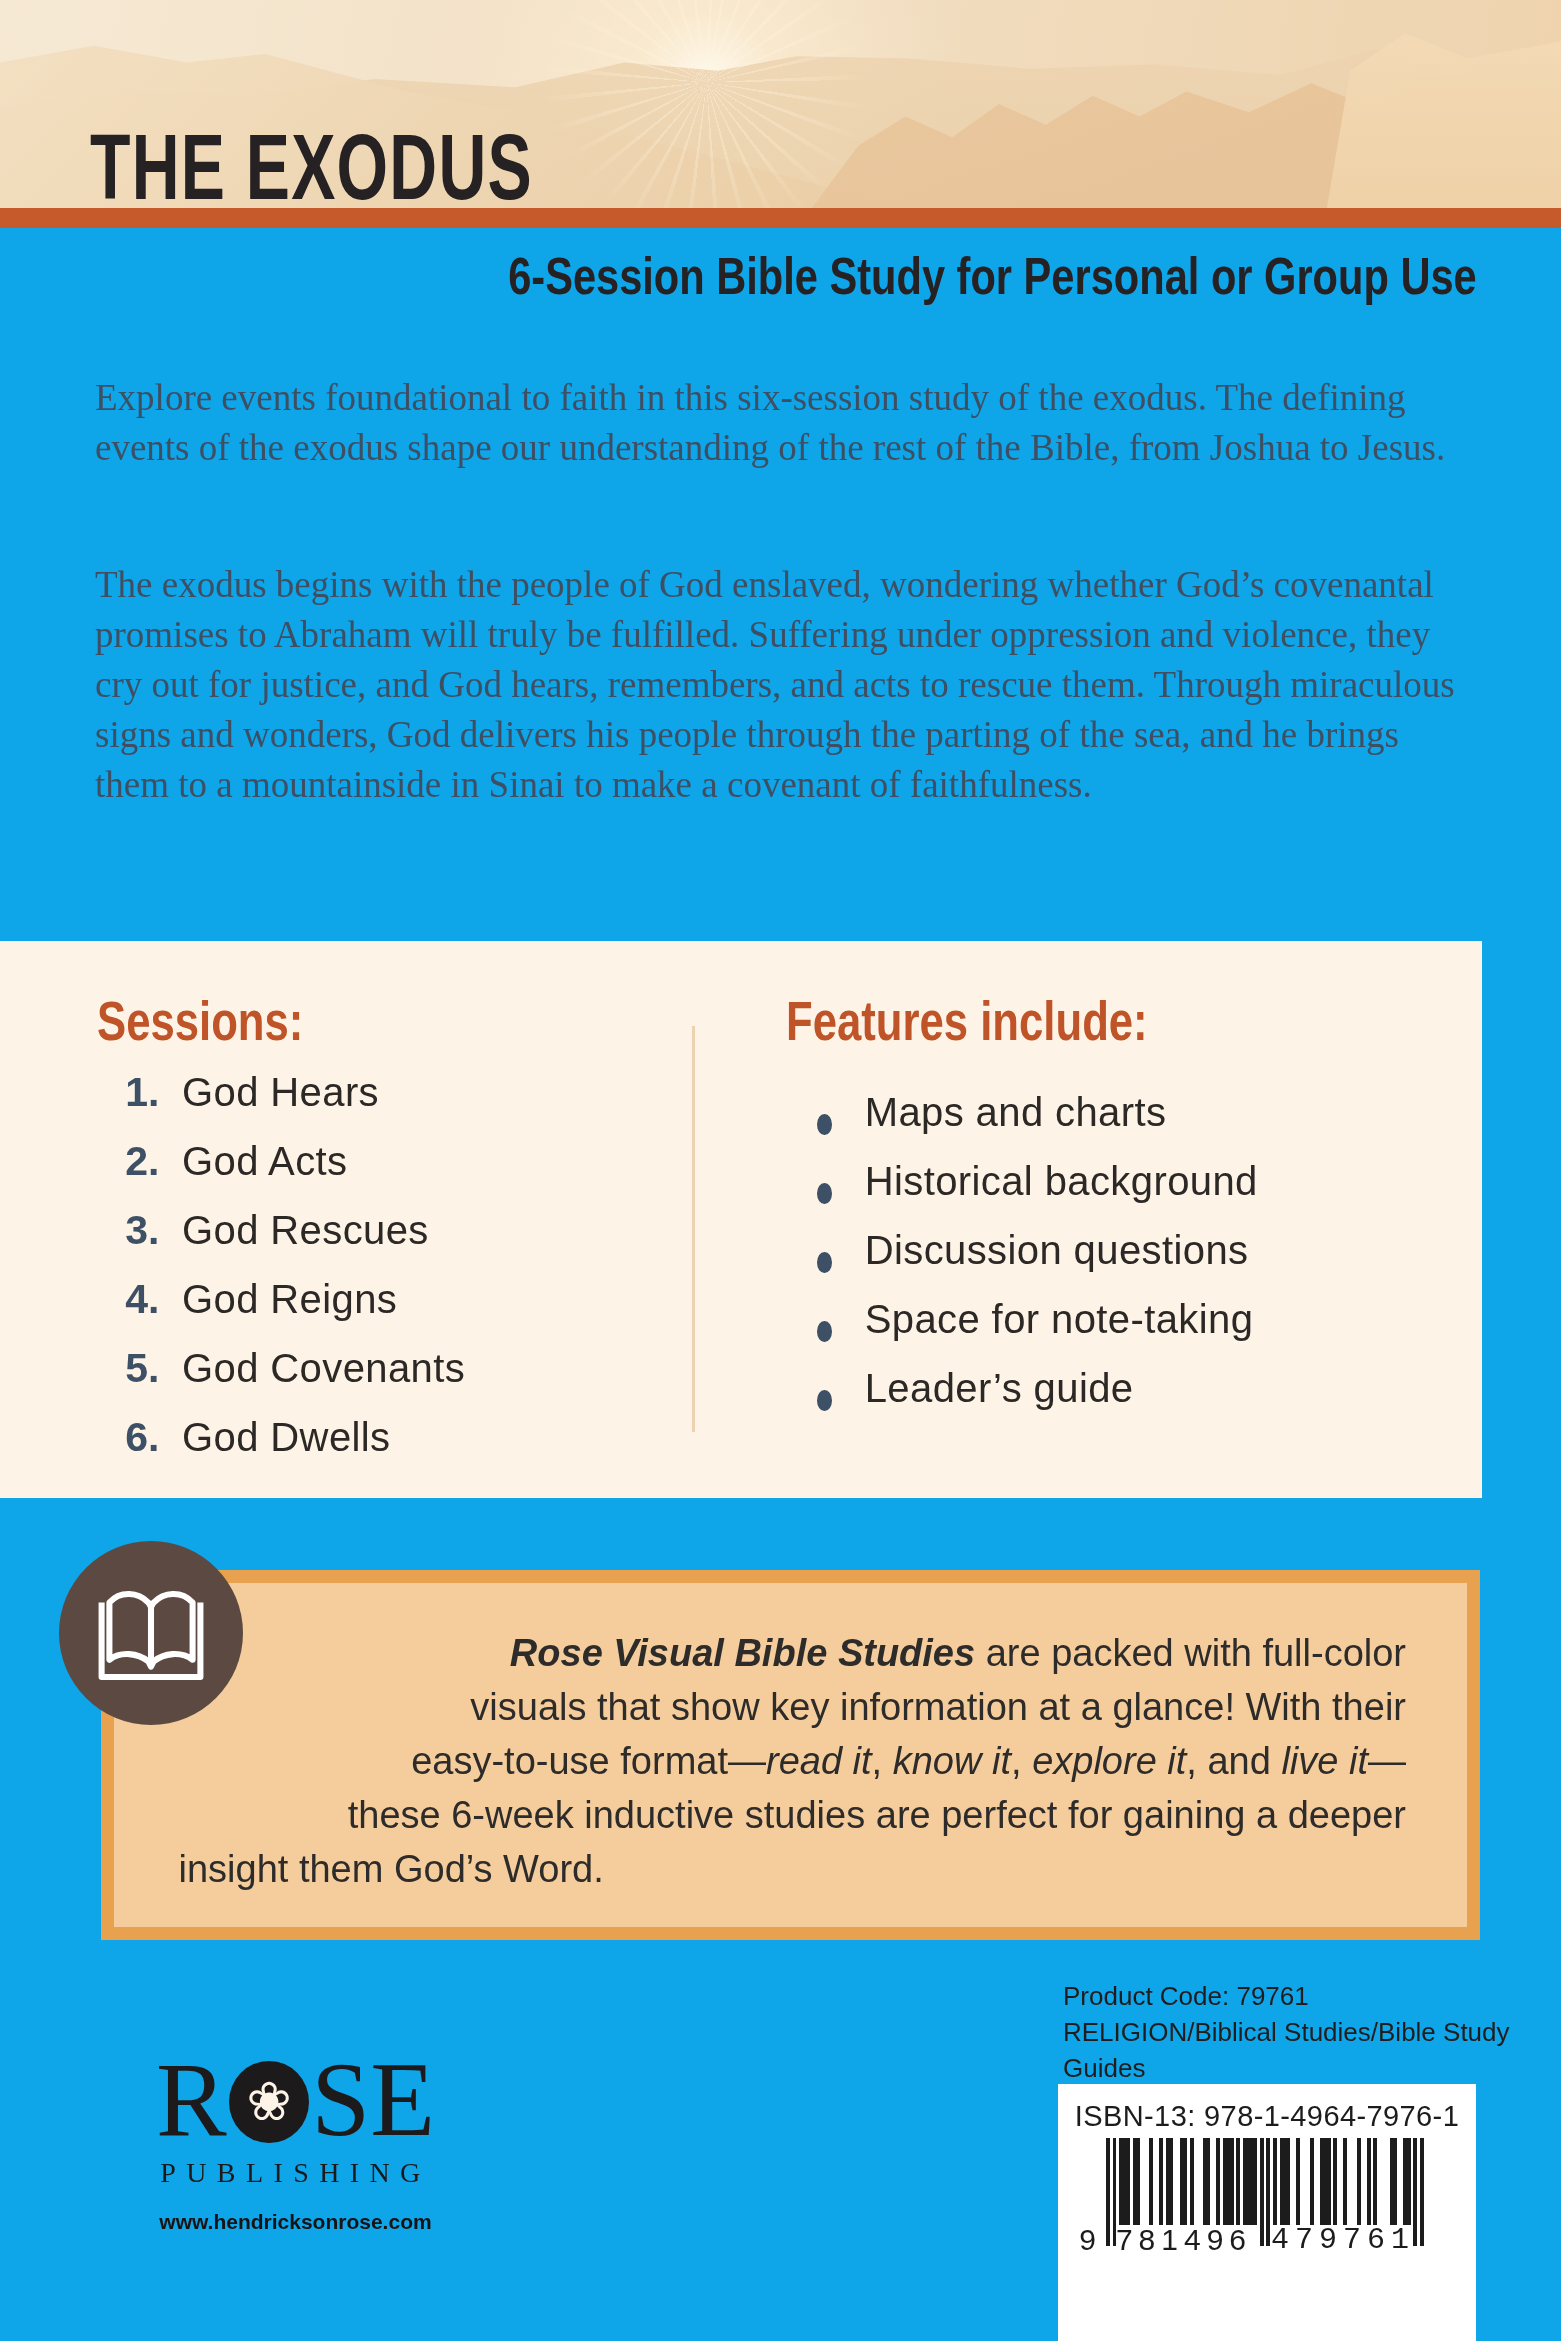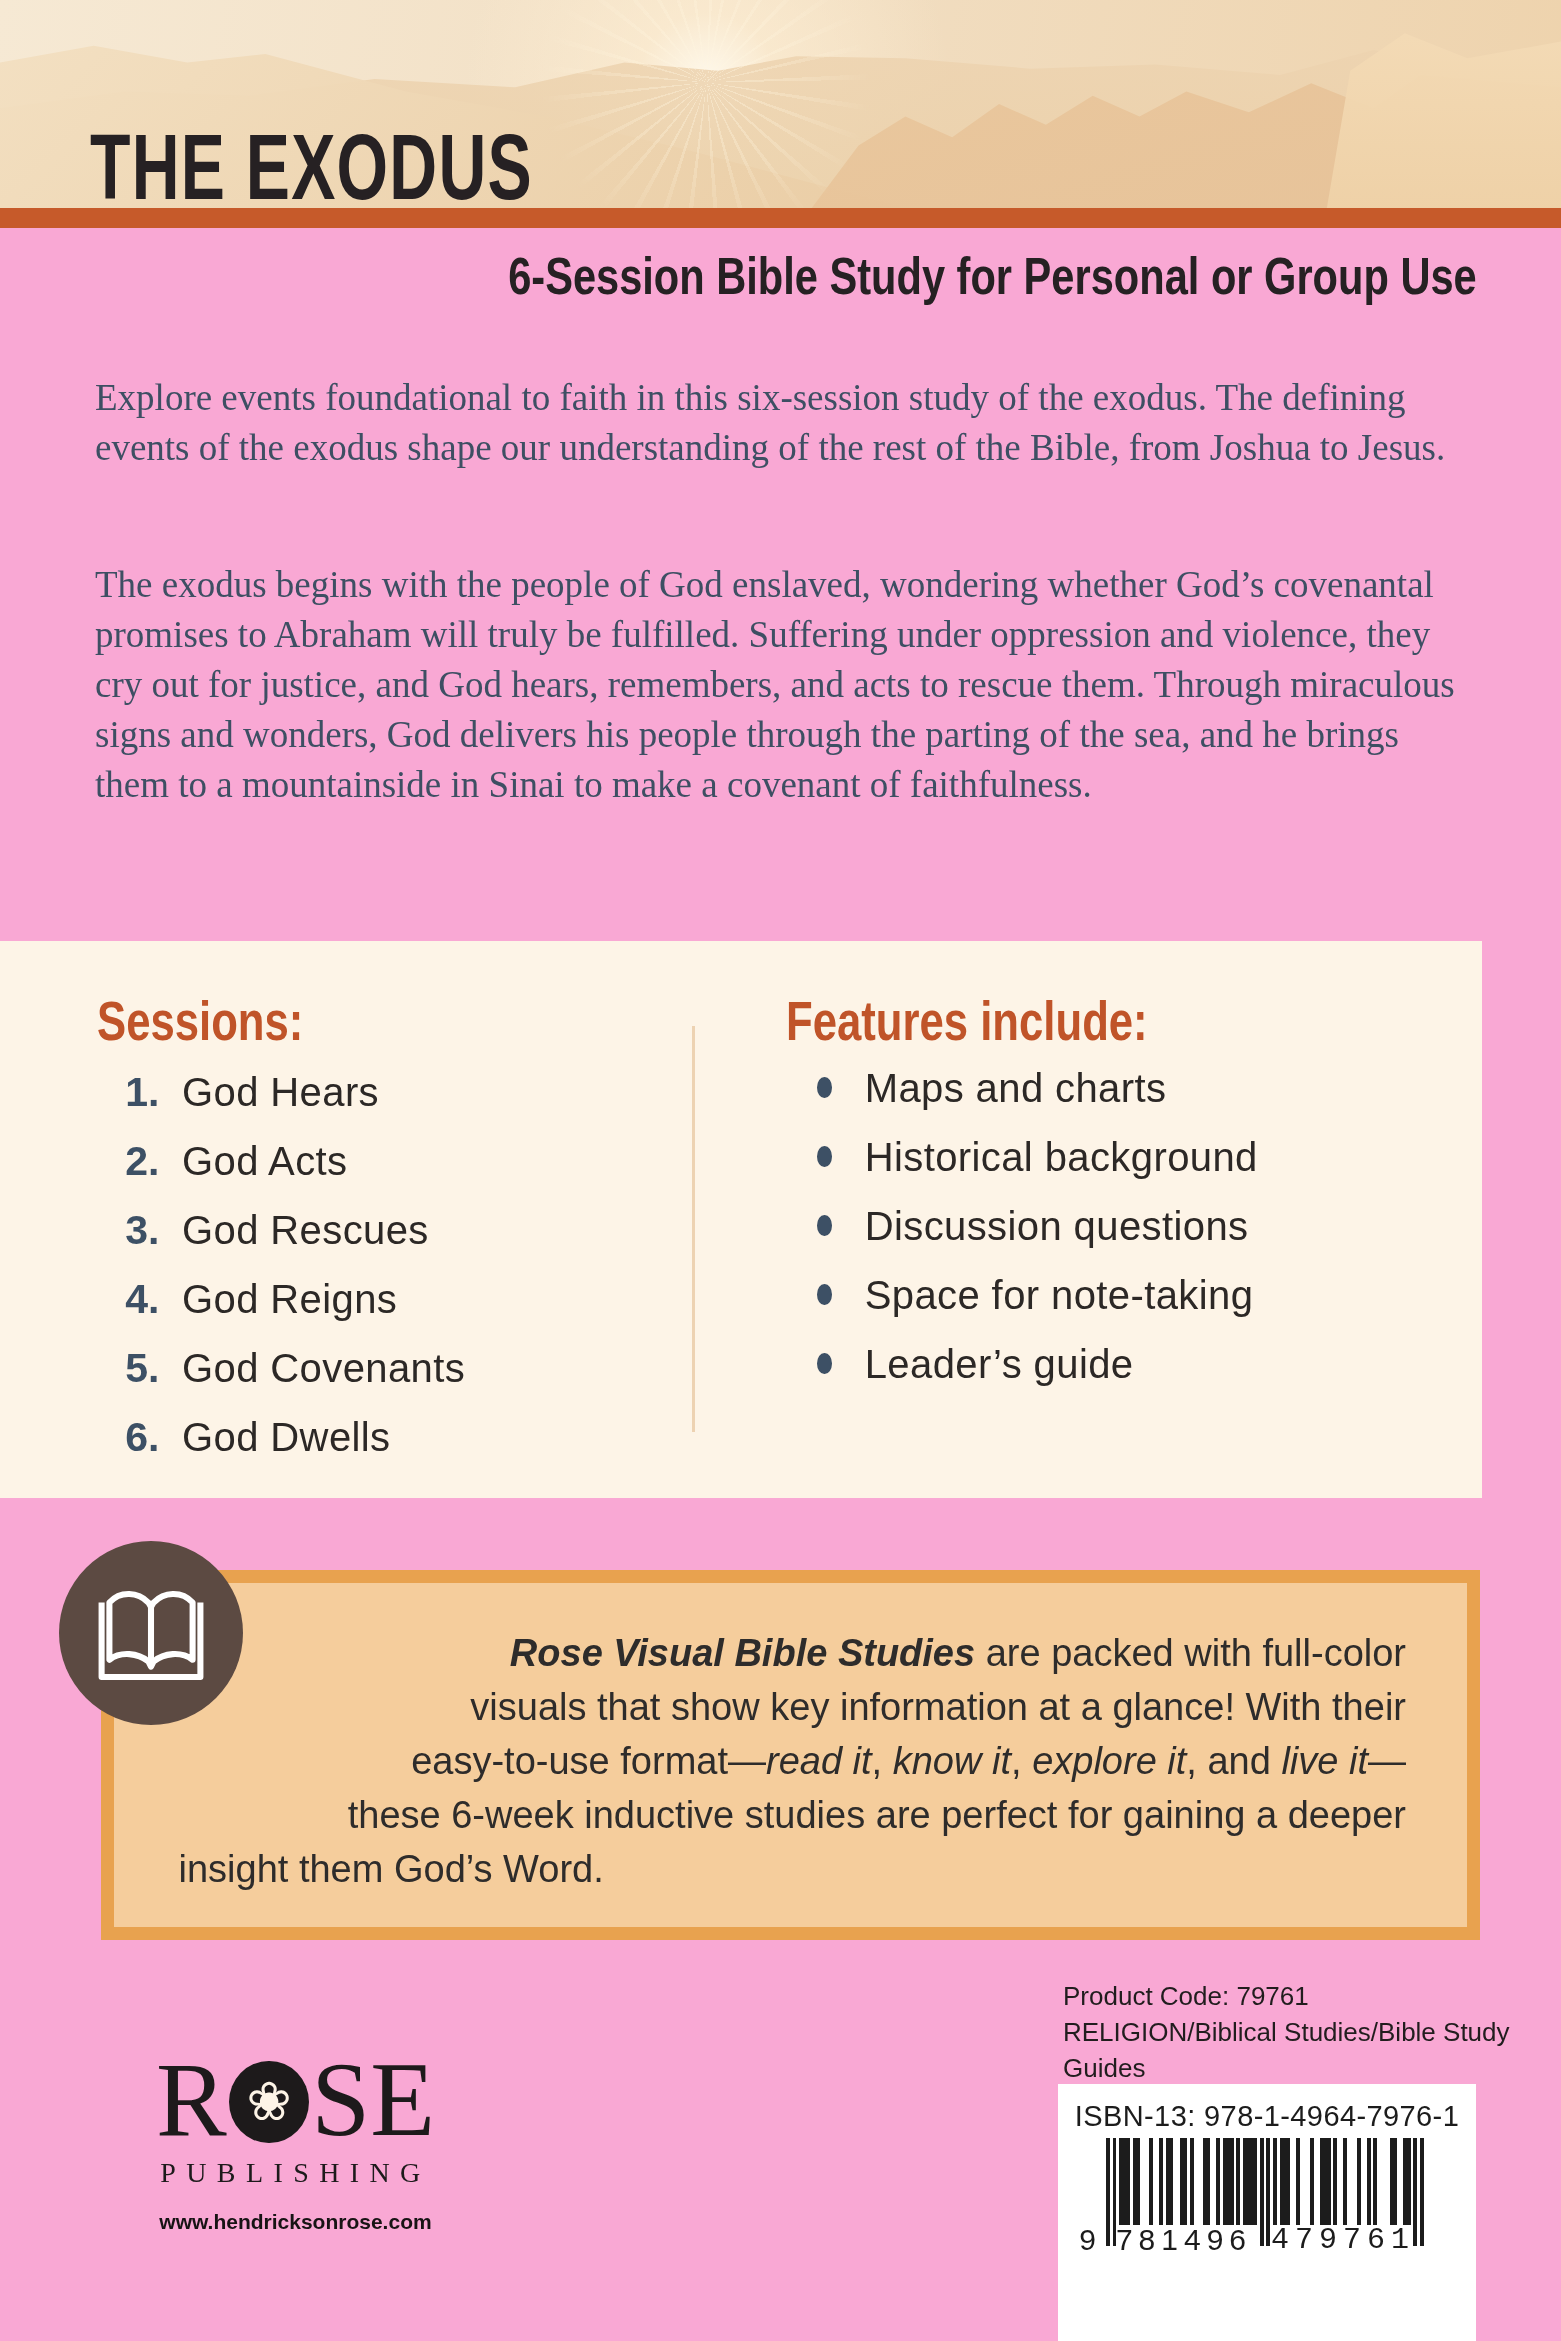--- a/index.html
+++ b/index.html
@@ -1,18 +1,18 @@
 <!DOCTYPE html>
 <html style="font-size:14px"><head>
 <meta charset="utf-8">
 <style>
   html,body{margin:0;padding:0;background:#888;}
   .cover{
     position:relative;width:1561px;height:2342px;overflow:hidden;
-    background:#f9a8d4;font-family:"Liberation Sans",sans-serif;
+    background:#0ea5e9;font-family:"Liberation Sans",sans-serif;
     margin:0 auto;
   }
   
   .photo{position:absolute;left:0;top:0;width:1561px;height:208px;overflow:hidden;
     background:
       radial-gradient(circle at 707px 82px, rgba(255,250,238,.95), rgba(253,238,212,.65) 69px, rgba(248,228,198,0) 243px),
       linear-gradient(100deg,#f6e9d4 0%,#f1ddc0 55%,#eed3ad 100%);}
   .ridge{position:absolute;left:0;top:0;width:100%;height:100%;}
   .ridge.back{
     background:linear-gradient(180deg,#eed4b2 0%,#ead0a9 100%);opacity:.85;
@@ -48,21 +48,21 @@
   .panel-divider{position:absolute;left:692px;top:85px;width:2.6px;height:406px;background:#edd2b2;}
   .col-heading{color:#c05429;font-size:56px;font-weight:bold;line-height:1;
     transform:scaleX(.78);transform-origin:left top;white-space:nowrap;}
   .sessions-col{position:absolute;left:97px;top:52px;width:555px;}
   .features-col{position:absolute;left:786px;top:52px;width:625px;}
   .num-list{list-style:none;margin:0;padding:0;position:absolute;left:0;top:76px;width:555px;}
   .num-list li{display:flex;align-items:baseline;height:69px;}
   .num-list .num{width:85px;text-align:right;color:#3d5065;font-weight:bold;font-size:41px;padding-right:22.6px;box-sizing:border-box;flex:none;}
   .num-list .label{color:#2c2826;font-size:40px;letter-spacing:0.4px;}
   .bullet-list{list-style:none;margin:0;padding:0;position:absolute;left:31px;top:73px;width:590px;}
-  .bullet-list li{display:flex;align-items:flex-start;height:69px;}
+  .bullet-list li{display:flex;align-items:flex-end;height:69px;}
   .bullet-list .dot{flex:none;width:14.7px;height:21px;border-radius:50%;background:#3d5065;margin:11.3px 33px 0 0;}
   .bullet-list .label{color:#2c2826;font-size:40px;letter-spacing:0.4px;}
   
   .promo-box{position:absolute;left:101px;top:1570px;width:1379px;height:370px;
     box-sizing:border-box;border:13px solid #e8a24f;background:#f5cd9c;
     padding:43px 61px 0 61px;color:#2e2c2b;font-size:38px;line-height:54px;}
   .promo-line{text-align:right;white-space:nowrap;}
   .promo-line.last{text-align:left;padding-left:3.5px;}
   .promo-box .lead{font-weight:bold;font-style:italic;}
   .promo-box .it{font-style:italic;}

